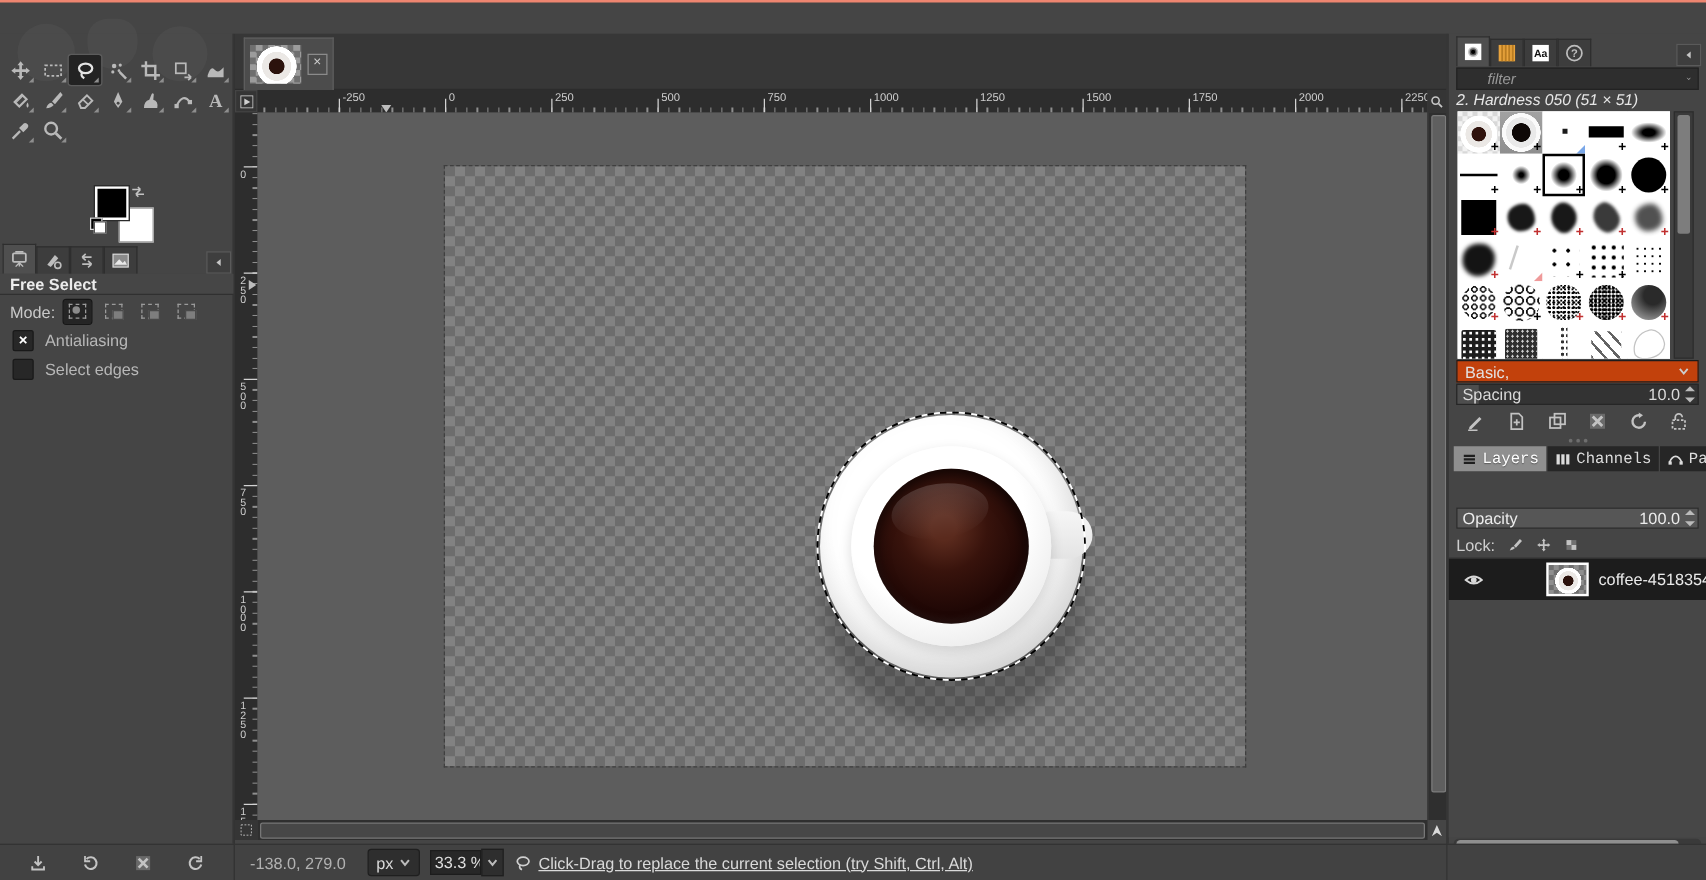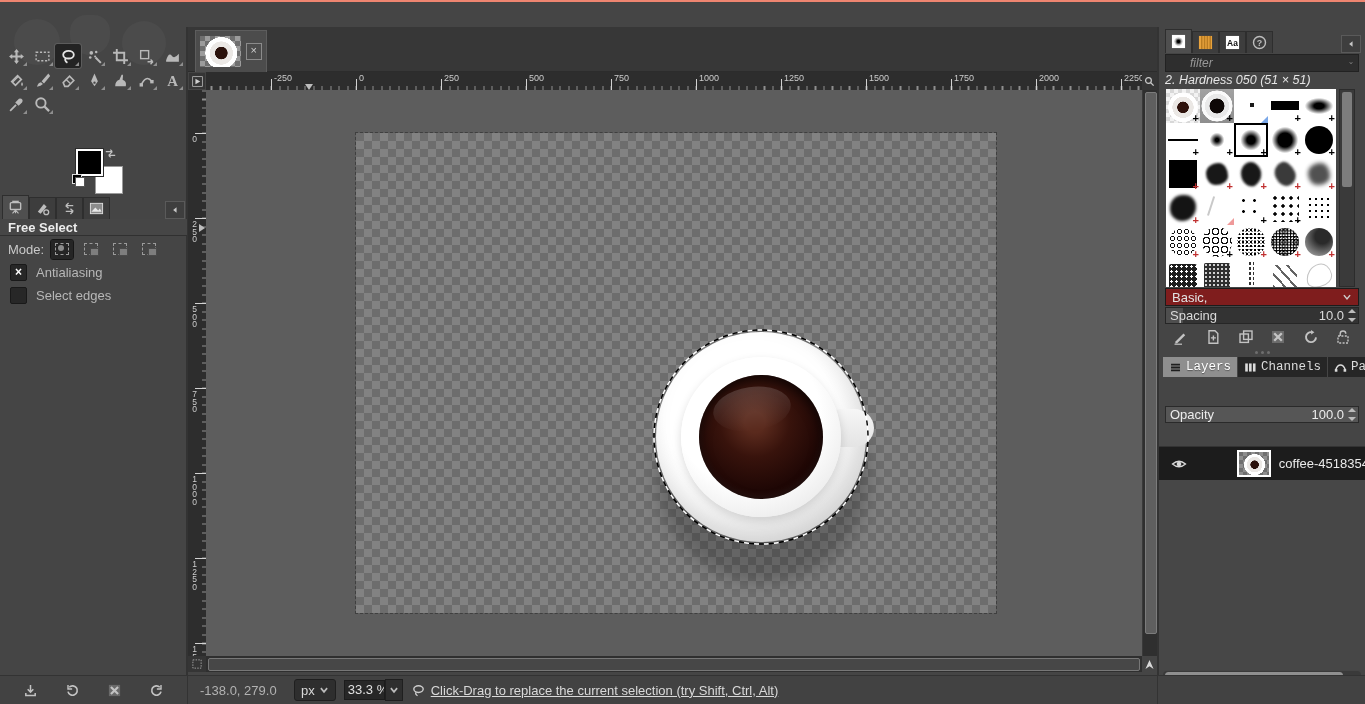--- a/index.html
+++ b/index.html
@@ -182,21 +182,21 @@
       background-image:radial-gradient(#fff 1px,rgba(0,0,0,0) 1.2px);background-size:5px 5px;border-radius:8%;}
   [data-brush="texture-02"]::before{inset:12% 12%;background:#2e2e2e;
       background-image:radial-gradient(#cfcfcf .9px,rgba(0,0,0,0) 1.1px);background-size:4px 4px;border-radius:6%;}
   [data-brush="grass"]::before{left:42%;right:42%;top:6%;bottom:6%;
       background-image:radial-gradient(#333 1px,rgba(0,0,0,0) 1.2px);background-size:4px 5px;}
   [data-brush="pine"]::before{inset:18% 14%;
       background:repeating-linear-gradient(48deg,#3c3c3c 0 2px,rgba(0,0,0,0) 2px 8px);opacity:.8;}
   [data-brush="sketch"]::before{inset:16% 12%;border:1px solid #bdbdbd;border-radius:60% 40% 55% 45%/70% 55% 45% 30%;
       transform:rotate(-12deg);opacity:.9;}
 
-  #tag-drop{position:absolute;left:6px;top:261px;width:194px;height:18px;background:#7f1d1d;border:1px solid #1c1c1c;display:flex;align-items:center;padding:0 6px;box-sizing:border-box;color:#e2e2e2;}
+  #tag-drop{position:absolute;left:6px;top:261px;width:194px;height:18px;background:#c2410c;border:1px solid #1c1c1c;display:flex;align-items:center;padding:0 6px;box-sizing:border-box;color:#e2e2e2;}
   #tag-drop svg{margin-left:auto;width:10px;height:10px;color:#ccc;}
   #spacing-row{position:absolute;left:6px;top:280px;width:194px;height:17px;background:#333;border:1px solid #262626;box-sizing:border-box;display:flex;align-items:center;padding:0 4px;color:#dadada;}
   #spacing-row .fill{position:absolute;left:0;top:0;bottom:0;width:9%;background:#4e4e4e;}
   #spacing-row .t{position:relative;}
   #spacing-row .val{position:relative;margin-left:auto;margin-right:10px;}
   .spinner{position:absolute;right:1px;top:1px;bottom:1px;width:9px;display:flex;flex-direction:column;justify-content:space-between;}
   .spinner i{width:0;height:0;border-left:4px solid transparent;border-right:4px solid transparent;}
   .spinner .up{border-bottom:4px solid #bbb;}
   .spinner .dn{border-top:4px solid #bbb;}
   #brush-actions{position:absolute;left:6px;top:300px;width:194px;height:20px;display:flex;align-items:center;justify-content:space-between;padding:0 8px;box-sizing:border-box;}
@@ -720,20 +720,42 @@
         </div>
       </div>
     <div id="opacity-row">
       <span>Opacity</span>
       <span class="val">100.0</span>
       <span class="spinner">
           <i class="up"></i>
           <i class="dn"></i>
         </span>
     </div>
+    <div id="lock-row">
+      <span>Lock:</span>
+    <span class="ico">
+          <svg viewBox="0 0 16 16">
+            <path d="M12.5 2.5 L7 8.6 L8.8 10.4 L14.4 4.4 Z" fill="currentColor"></path>
+            <path d="M6.4 9.4 Q4.2 9.8 3.2 13 Q6.6 12.4 8 10.8 Z" fill="currentColor"></path>
+          </svg>
+        </span>
+        <span class="ico">
+          <svg viewBox="0 0 16 16">
+            <path d="M8 2 L9.8 4.4 H8.8 V7.2 H11.6 V6.2 L14 8 L11.6 9.8 V8.8 H8.8 V11.6 H9.8 L8 14 L6.2 11.6 H7.2 V8.8 H4.4 V9.8 L2 8 L4.4 6.2 V7.2 H7.2 V4.4 H6.2 Z" fill="currentColor"></path>
+          </svg>
+        </span>
+        <span class="ico">
+          <svg viewBox="0 0 16 16">
+            <rect x="2.5" y="3.5" width="4.5" height="4.5" fill="currentColor"></rect>
+            <rect x="7" y="8" width="4.5" height="4.5" fill="currentColor"></rect>
+            <rect x="7" y="3.5" width="4.5" height="4.5" fill="currentColor" opacity=".35"></rect>
+            <rect x="2.5" y="8" width="4.5" height="4.5" fill="currentColor" opacity=".35"></rect>
+          </svg>
+        </span>
+      </div>
     <div id="layer-list">
         <div class="layer-row" style="top: 0px;">
           <span class="eye ico">
             <svg viewBox="0 0 16 16">
               <path d="M1.5 8 Q8 2.4 14.5 8 Q8 13.6 1.5 8 Z" fill="none" stroke="currentColor" stroke-width="1.4"></path>
               <circle cx="8" cy="8" r="2.3" fill="currentColor"></circle>
             </svg>
           </span>
           <span class="layer-thumb"></span>
           <span class="layer-name">coffee-4518354.</span>

